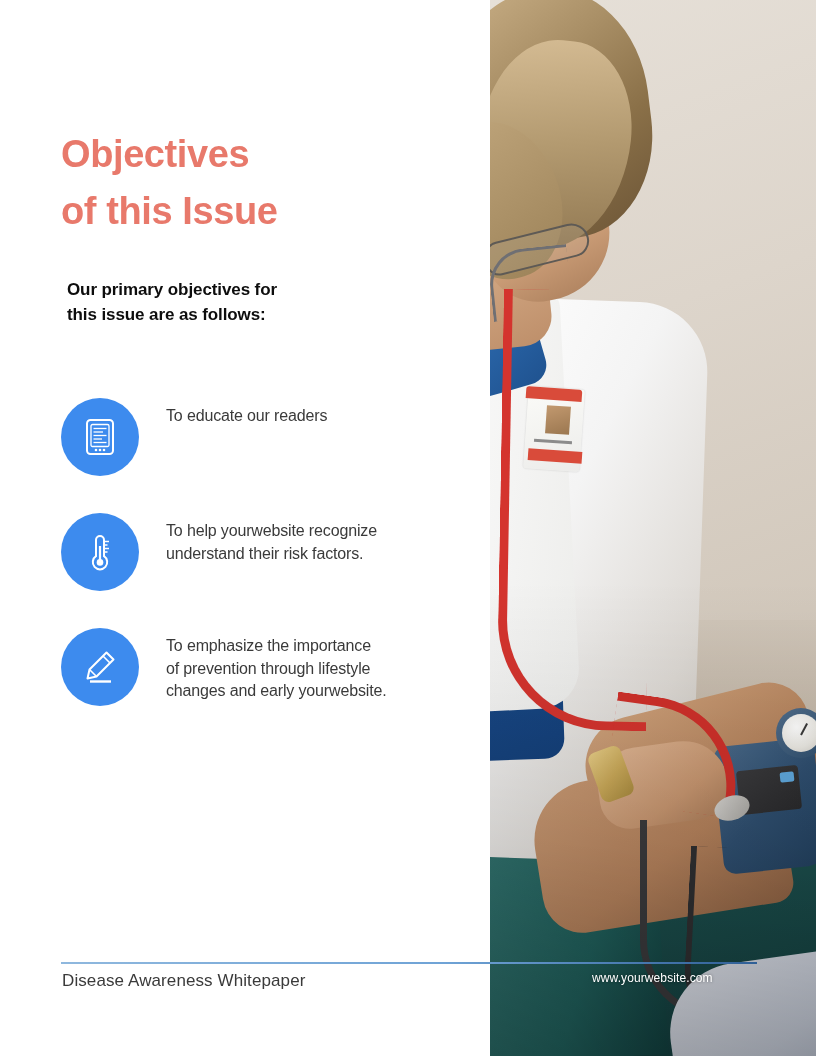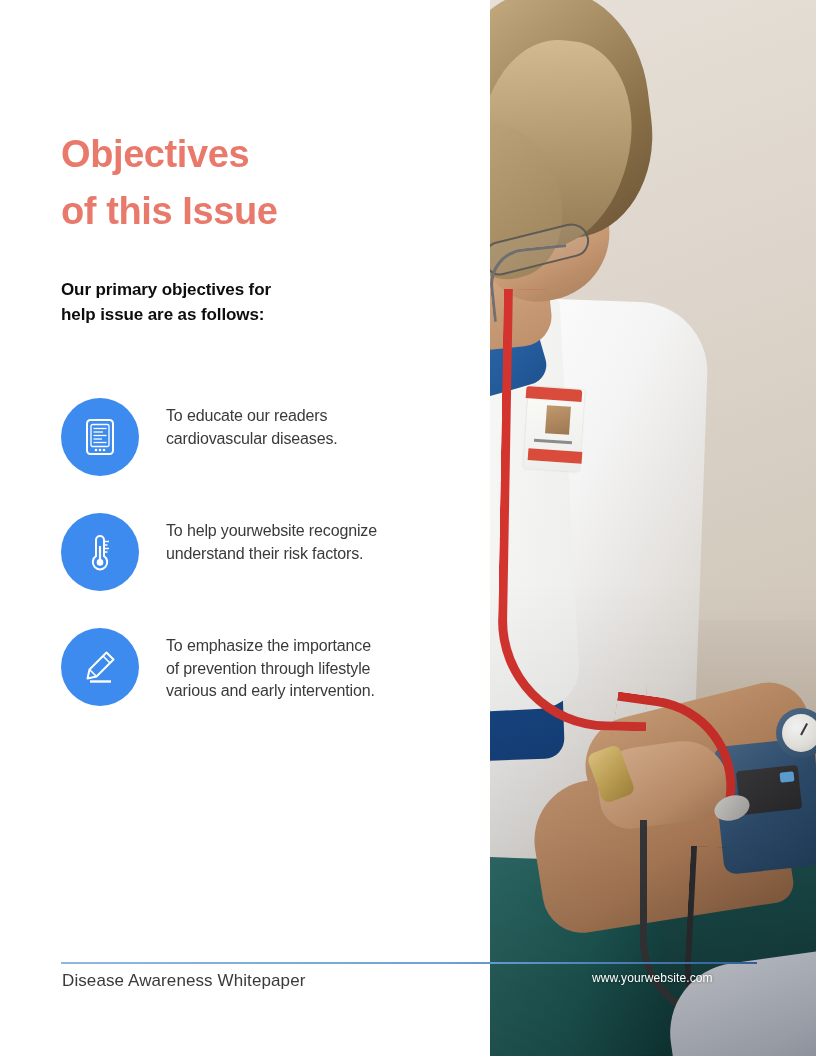--- a/index.html
+++ b/index.html
@@ -21,21 +21,21 @@
   .title-block { position:absolute; left:61px; top:126px; width:400px; }
   .title-line {
     font-size:38px;
     font-weight:bold;
     letter-spacing:-0.4px;
     line-height:57px;
     color:#e8796b;
     white-space:nowrap;
   }
 
-  .subtitle-block { position:absolute; left:61px; top:277px; width:330px; }
+  .subtitle-block { position:absolute; left:67px; top:277px; width:330px; }
   .subtitle-line {
     font-size:17px;
     font-weight:bold;
     line-height:25px;
     color:#0d0d0d;
     letter-spacing:-0.1px;
     white-space:nowrap;
   }
 
   
@@ -344,21 +344,21 @@
 
   <div class="left-col">
 
     <div class="title-block">
       <div class="title-line">Objectives</div>
       <div class="title-line">of this Issue</div>
     </div>
 
     <div class="subtitle-block">
       <div class="subtitle-line">Our primary objectives for</div>
-      <div class="subtitle-line">help issue are as follows:</div>
+      <div class="subtitle-line">this issue are as follows:</div>
     </div>
 
     <div class="obj-list">
 
       <div class="obj-item">
         <div class="icon-circle">
           <svg width="34" height="38" viewBox="0 0 34 38" fill="none" aria-hidden="true">
             <rect x="4" y="2" width="26" height="34" rx="3.5" stroke="#ffffff" stroke-width="2"></rect>
             <rect x="8" y="6.5" width="18" height="22" rx="1.5" stroke="#ffffff" stroke-width="1.3"></rect>
             <line x1="10.5" y1="10.5" x2="23.5" y2="10.5" stroke="#ffffff" stroke-width="1.3"></line>
@@ -366,21 +366,20 @@
             <line x1="10.5" y1="17.5" x2="23.5" y2="17.5" stroke="#ffffff" stroke-width="1.3"></line>
             <line x1="10.5" y1="21" x2="19" y2="21" stroke="#ffffff" stroke-width="1.3"></line>
             <line x1="10.5" y1="24.5" x2="23.5" y2="24.5" stroke="#ffffff" stroke-width="1.3"></line>
             <circle cx="13" cy="32" r="1.3" fill="#ffffff"></circle>
             <circle cx="17" cy="32" r="1.3" fill="#ffffff"></circle>
             <circle cx="21" cy="32" r="1.3" fill="#ffffff"></circle>
           </svg>
         </div>
         <div class="obj-text">
           <span class="tl">To educate our readers</span>
-          <span class="tl">cardiovascular diseases.</span>
         </div>
       </div>
 
 
       <div class="obj-item">
         <div class="icon-circle">
           <svg width="34" height="40" viewBox="0 0 34 40" fill="none" aria-hidden="true">
             <path d="M17 4 a4 4 0 0 1 4 4 v16.2 a7.2 7.2 0 1 1 -8 0 V8 a4 4 0 0 1 4 -4 z" stroke="#ffffff" stroke-width="2" fill="none"></path>
             <circle cx="17" cy="30.4" r="3.3" fill="#ffffff"></circle>
             <line x1="17" y1="30.4" x2="17" y2="14" stroke="#ffffff" stroke-width="2.2"></line>
@@ -401,21 +400,21 @@
           <svg width="38" height="38" viewBox="0 0 38 38" fill="none" aria-hidden="true">
             <path d="M25.5 4.5 l7 7 -17 17 -9 2 2 -9 z" stroke="#ffffff" stroke-width="2" stroke-linejoin="round"></path>
             <line x1="22" y1="8" x2="29" y2="15" stroke="#ffffff" stroke-width="1.6"></line>
             <line x1="8.5" y1="21.5" x2="15.5" y2="28.5" stroke="#ffffff" stroke-width="1.6"></line>
             <line x1="9" y1="33.5" x2="30" y2="33.5" stroke="#ffffff" stroke-width="2.4"></line>
           </svg>
         </div>
         <div class="obj-text">
           <span class="tl">To emphasize the importance</span>
           <span class="tl">of prevention through lifestyle</span>
-          <span class="tl">various and early intervention.</span>
+          <span class="tl">changes and early yourwebsite.</span>
         </div>
       </div>
 
     </div>
   </div>
 
   <div class="photo">
     <div class="layer wall"></div>
     <div class="layer wall-lower"></div>
     <div class="layer chair"></div>

